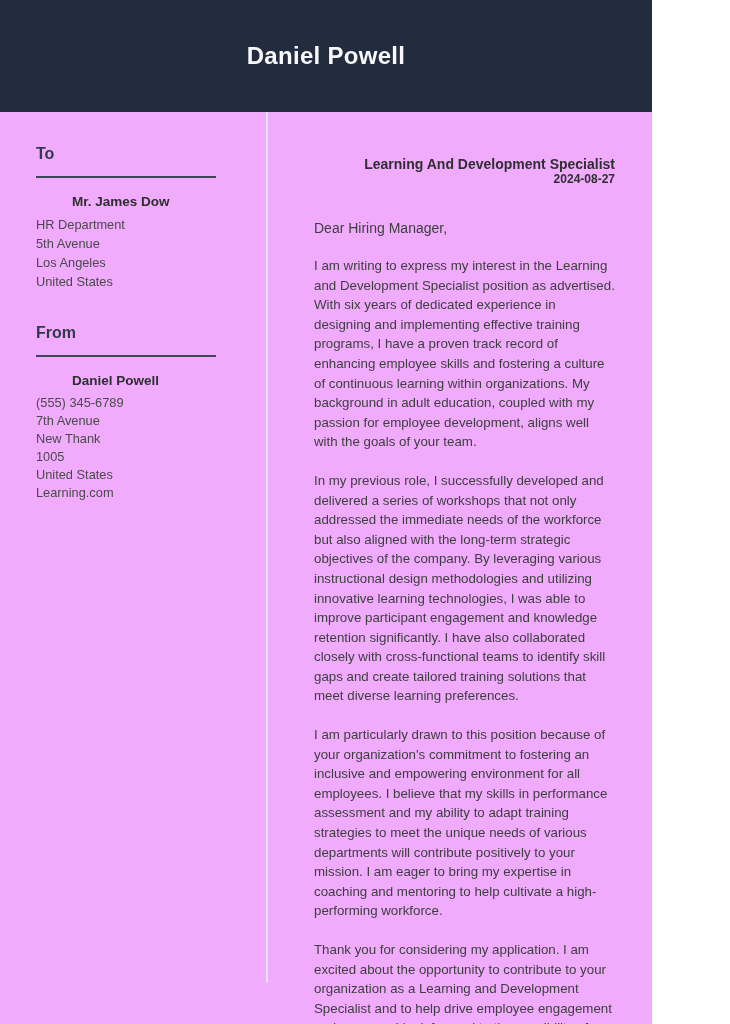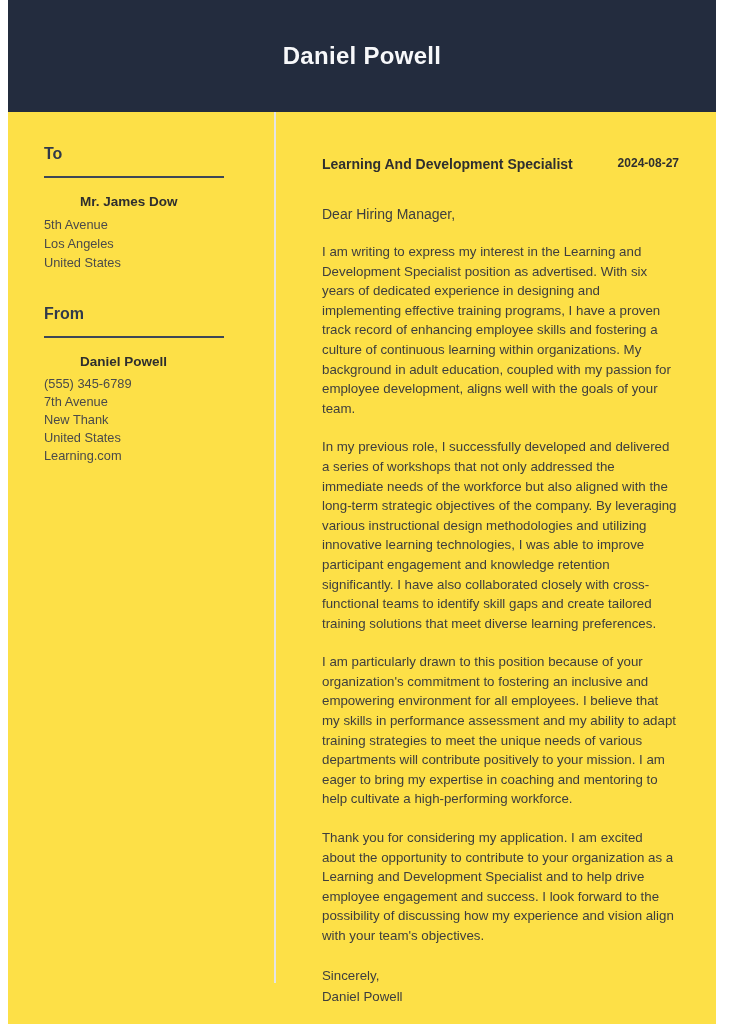--- a/index.html
+++ b/index.html
@@ -5,25 +5,24 @@
   * { margin: 0; padding: 0; box-sizing: border-box; }
   html, body { background: #ffffff; }
   body {
     font-family: "Liberation Sans", sans-serif;
     width: 730px;
     height: 1024px;
     overflow: hidden;
     color: #3e3e3e;
   }
   .page {
-    width: 708px;
+    width: 652px;
     height: 1024px;
-    background: #fde047;
+    background: #f0abfc;
     position: relative;
-    margin-left: 8px;
   }
   
   .header {
     height: 112px;
     background: #232c3e;
     display: flex;
     align-items: center;
     justify-content: center;
   }
   .header h1 {
@@ -79,22 +78,23 @@
     display: block;
     font-size: 12.8px;
     color: #4a4a4a;
     line-height: 19px;
   }
   .side-section.from .side-line { line-height: 18px; }
   
   .letter-head {
     display: flex;
     justify-content: space-between;
-    align-items: flex-start;
+    align-items: flex-end;
     margin-bottom: 34px;
+    flex-direction: column;
   }
   .job-title {
     font-size: 14px;
     font-weight: bold;
     color: #2f2f2f;
   }
   .letter-date {
     font-size: 12px;
     font-weight: bold;
     color: #2f2f2f;
@@ -137,32 +137,34 @@
   </div>
 
   <div class="content">
 
     <aside class="sidebar">
 
       <div class="side-section to">
         <div class="side-heading">To</div>
         <hr class="side-rule">
         <div class="side-name">Mr. James Dow</div>
+        <span class="side-line">HR Department</span>
         <span class="side-line">5th Avenue</span>
         <span class="side-line">Los Angeles</span>
         <span class="side-line">United States</span>
       </div>
 
       <div class="side-section from">
         <div class="side-heading">From</div>
         <hr class="side-rule">
         <div class="side-name">Daniel Powell</div>
         <span class="side-line">(555) 345-6789</span>
         <span class="side-line">7th Avenue</span>
         <span class="side-line">New Thank</span>
+        <span class="side-line">1005</span>
         <span class="side-line">United States</span>
         <span class="side-line">Learning.com</span>
       </div>
 
     </aside>
 
     <div class="v-divider"></div>
 
     <main class="letter">
 

